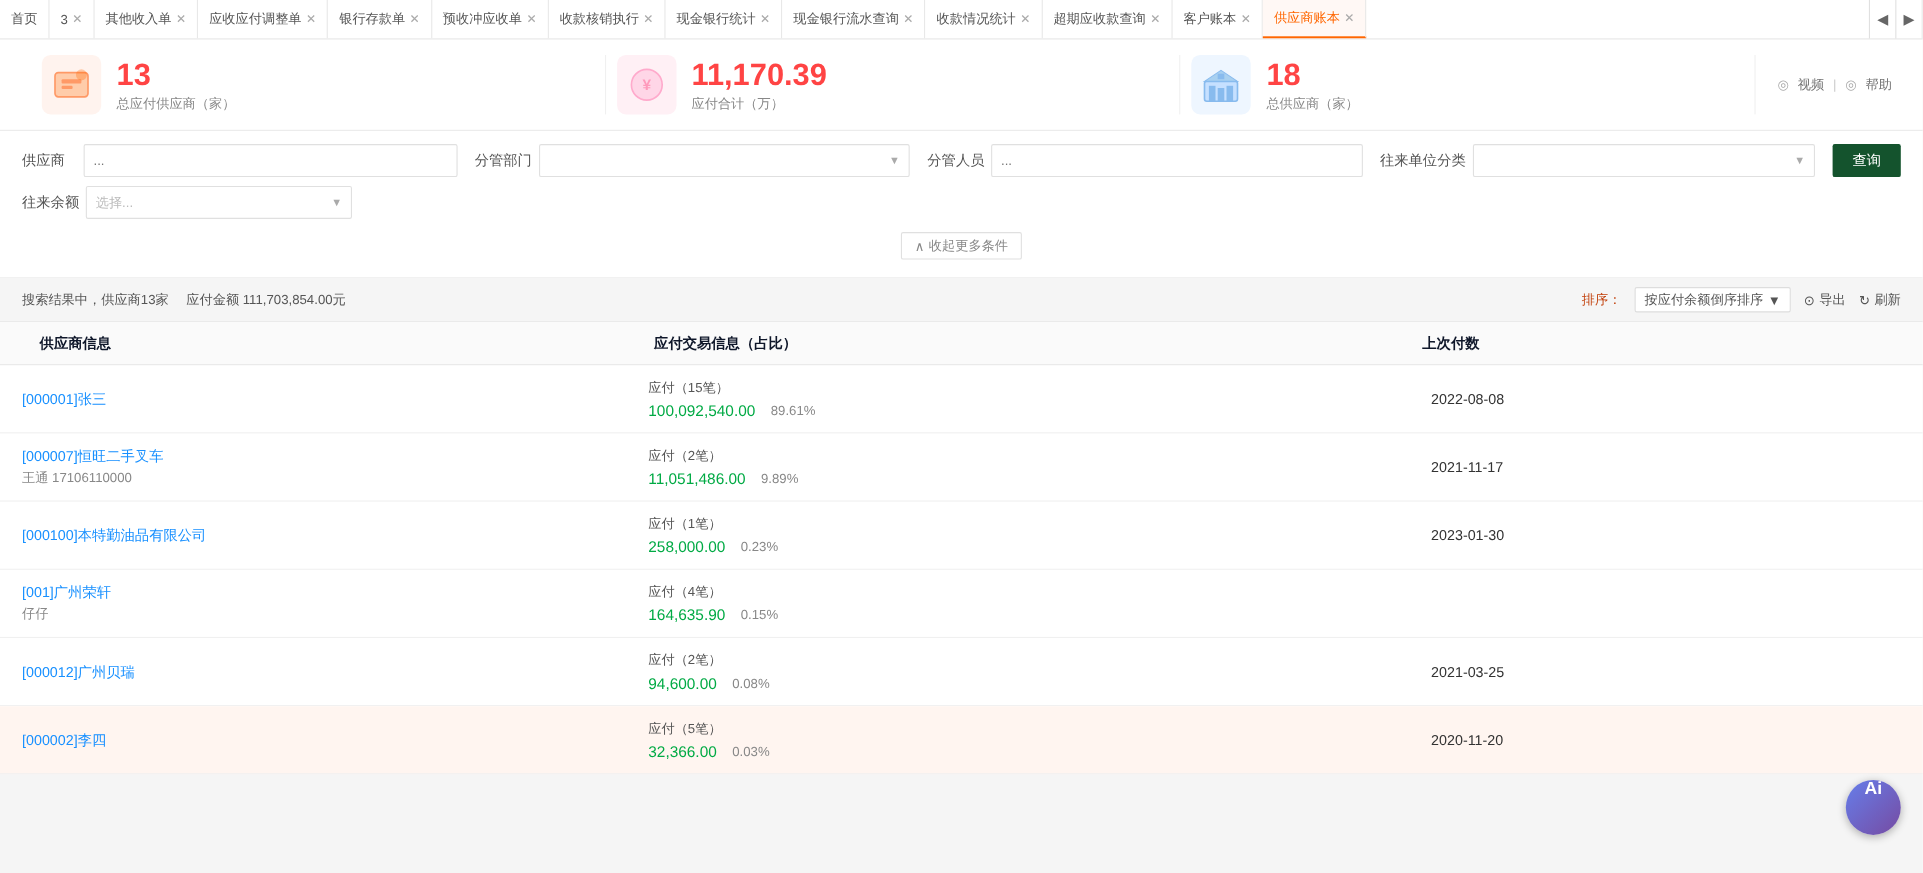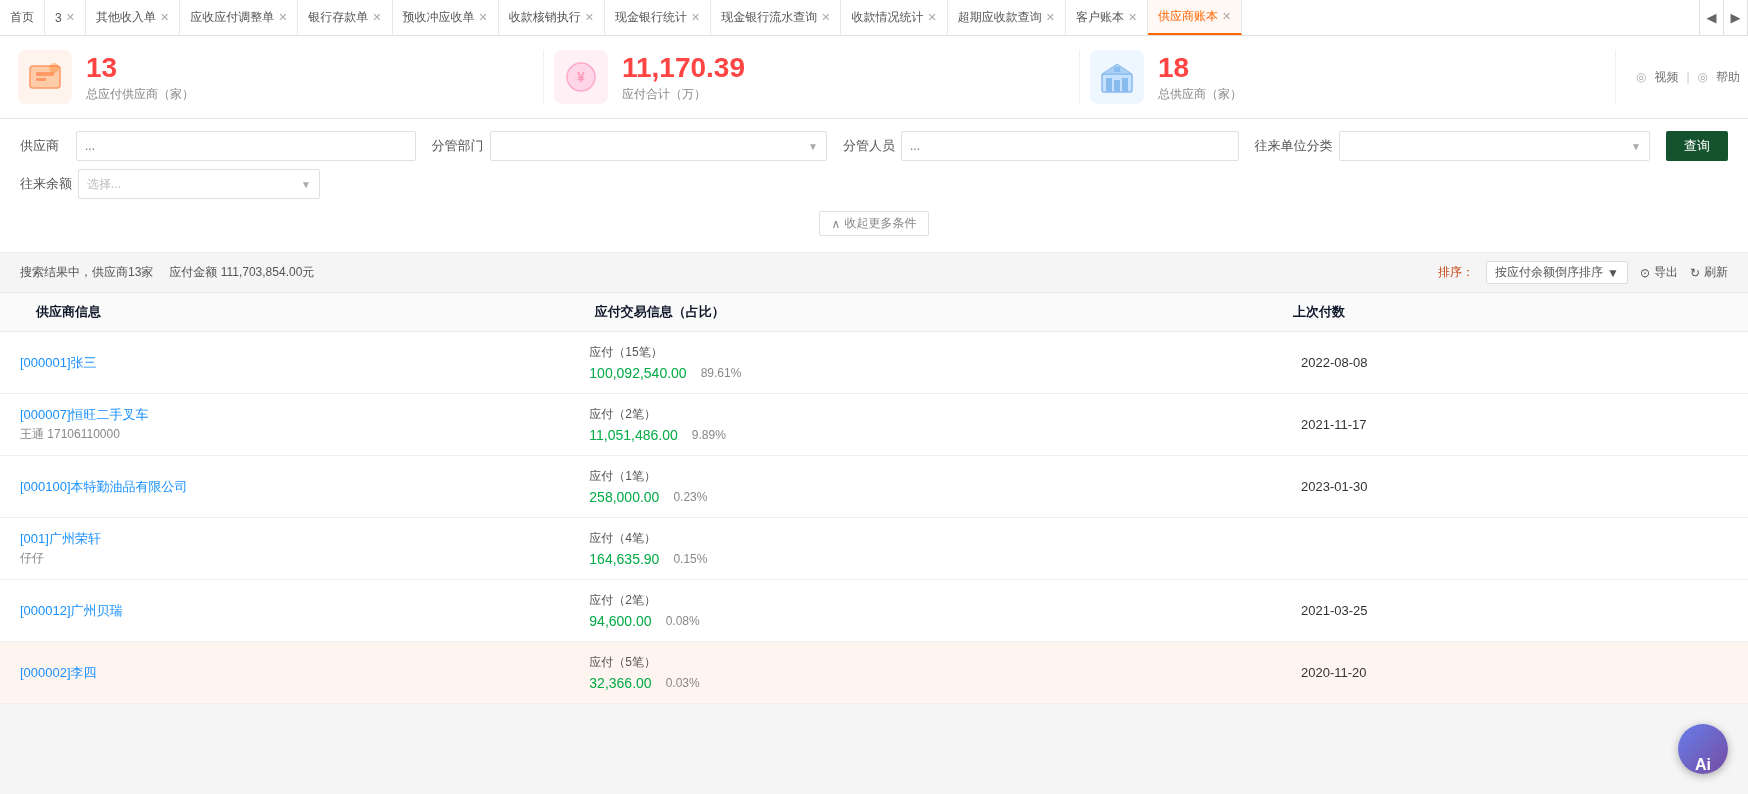--- a/index.html
+++ b/index.html
@@ -43,21 +43,21 @@
       cursor: pointer;
       color: #666;
       border-right: 1px solid #e0e0e0;
     }
 
     
     .stats-row {
       display: flex;
       background: #fff;
       border-bottom: 1px solid #e8e8e8;
-      padding: 14px 8px;
+      padding: 14px 28px;
       align-items: center;
       gap: 0;
     }
     .stat-block {
       display: flex;
       align-items: center;
       gap: 14px;
       flex: 1;
       border-right: 1px solid #f0f0f0;
       padding: 0 30px 0 10px;
@@ -531,16 +531,16 @@
           <span class="trans-pct">0.03%</span>
         </div>
       </div>
       <div>
         <span class="last-pay">2020-11-20</span>
       </div>
     </div>
 
   </div>
 
-  <div style="position:fixed;bottom:20px;right:20px;width:50px;height:50px;border-radius:50%;background:linear-gradient(135deg,#667eea,#764ba2);display:flex;align-items:flex-end;justify-content:center;color:#fff;font-size:16px;font-weight:bold;box-shadow:0 2px 8px rgba(0,0,0,0.3);cursor:pointer;">
+  <div style="position:fixed;bottom:35px;right:20px;width:50px;height:50px;border-radius:50%;background:linear-gradient(135deg,#667eea,#764ba2);display:flex;align-items:flex-start;justify-content:center;color:#fff;font-size:16px;font-weight:bold;box-shadow:0 2px 8px rgba(0,0,0,0.3);cursor:pointer;">
     <span>Ai</span>
   </div>
 </div>
 
 </body></html>

